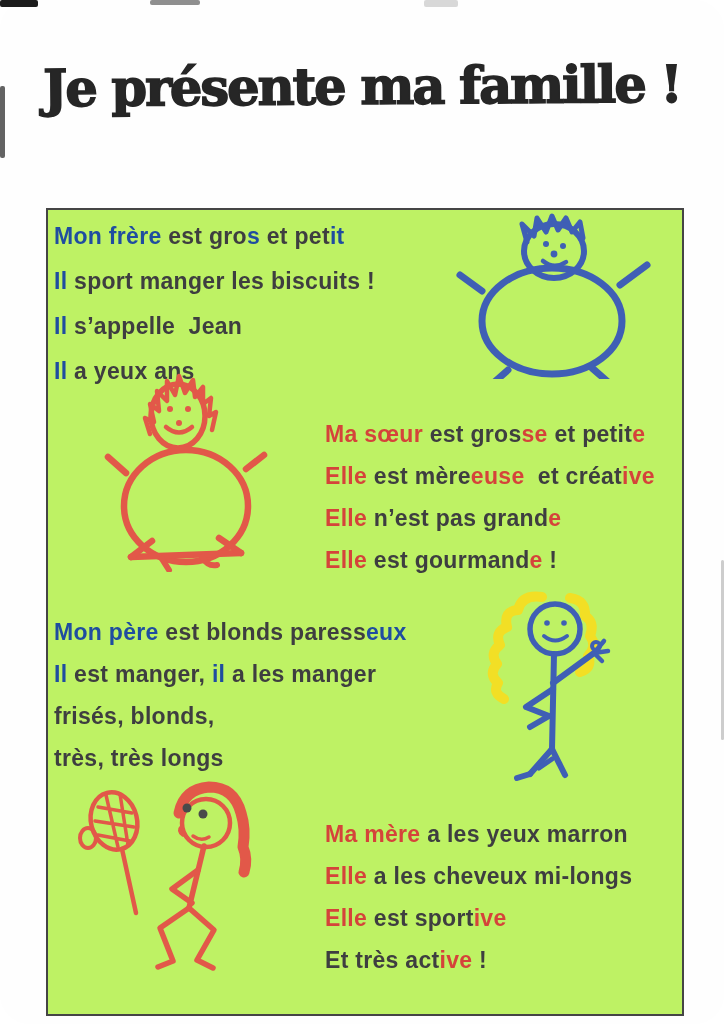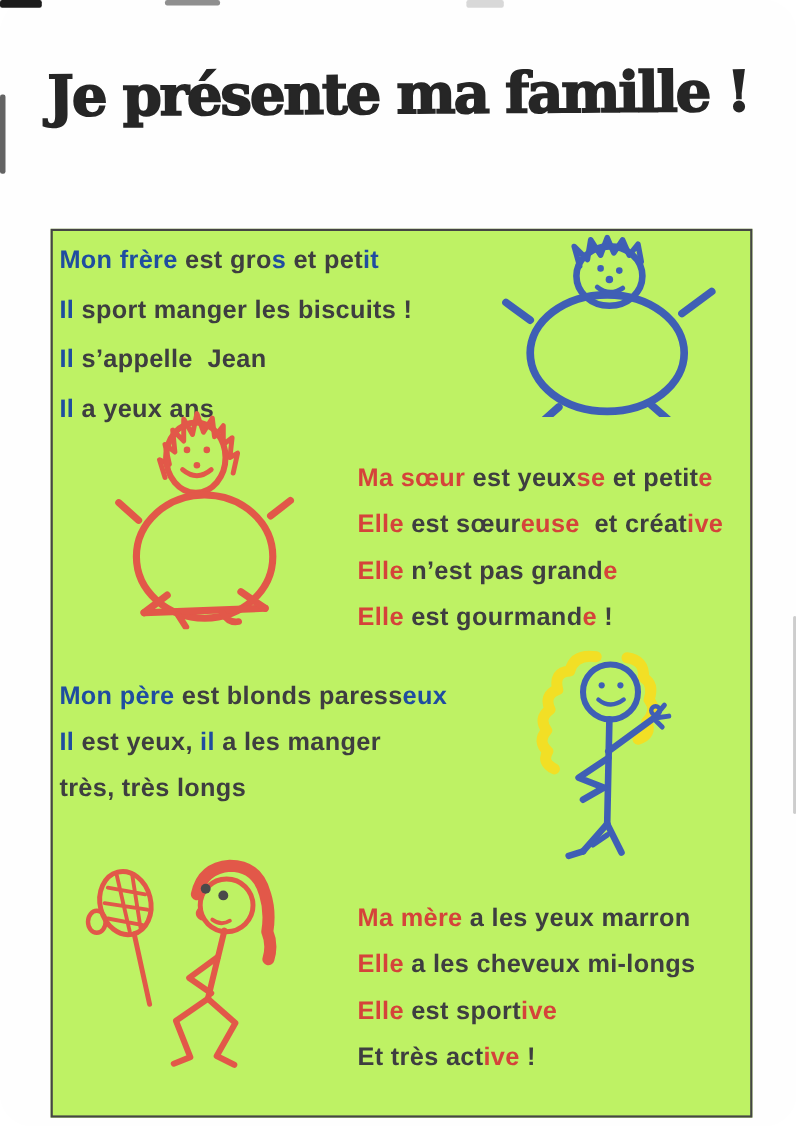--- a/index.html
+++ b/index.html
@@ -114,29 +114,30 @@
         <path class="red" stroke-width="6.5" d="M146,99 L164,85"></path>
         <path class="red" stroke-width="6.5" d="M31,187 L141,183"></path>
         <path class="red" stroke-width="6.5" d="M31,187 L52,171"></path>
         <path class="red" stroke-width="6.5" d="M141,183 L119,168"></path>
         <path class="red" stroke-width="6" d="M62,189 L69,200"></path>
         <path class="red" stroke-width="6" d="M102,187 Q108,197 117,195"></path>
       </g>
     </svg>
 
     <div class="para p-sister lh-md">
-      <div class="line"><span class="seg-red">Ma sœur </span><span class="seg-black">est yeux</span><span class="seg-red">se</span><span class="seg-black"> et petit</span><span class="seg-red">e</span></div>
-      <div class="line"><span class="seg-red">Elle </span><span class="seg-black">est sœur</span><span class="seg-red">euse</span><span class="seg-black">  et créat</span><span class="seg-red">ive</span></div>
+      <div class="line"><span class="seg-red">Ma sœur </span><span class="seg-black">est gros</span><span class="seg-red">se</span><span class="seg-black"> et petit</span><span class="seg-red">e</span></div>
+      <div class="line"><span class="seg-red">Elle </span><span class="seg-black">est mère</span><span class="seg-red">euse</span><span class="seg-black">  et créat</span><span class="seg-red">ive</span></div>
       <div class="line"><span class="seg-red">Elle </span><span class="seg-black">n’est pas grand</span><span class="seg-red">e</span></div>
       <div class="line"><span class="seg-red">Elle </span><span class="seg-black">est gourmand</span><span class="seg-red">e</span><span class="seg-black"> !</span></div>
     </div>
 
     <div class="para p-father lh-md">
       <div class="line"><span class="seg-blue">Mon père </span><span class="seg-black">est blonds paress</span><span class="seg-blue">eux</span></div>
-      <div class="line"><span class="seg-blue">Il </span><span class="seg-black">est yeux, </span><span class="seg-blue">il </span><span class="seg-black">a les manger</span></div>
+      <div class="line"><span class="seg-blue">Il </span><span class="seg-black">est manger, </span><span class="seg-blue">il </span><span class="seg-black">a les manger</span></div>
+      <div class="line"><span class="seg-black">frisés, blonds,</span></div>
       <div class="line"><span class="seg-black">très, très longs</span></div>
     </div>
 
     <svg class="drawing d-father" viewBox="0 0 182 196">
       <g>
         <path class="yellow" stroke-width="10" d="M82,8 q-20,-3 -24,13 q-15,1 -11,17 q-13,5 -7,18 q-11,8 -3,19 q-9,10 1,19 q-6,10 6,16"></path>
         <path class="yellow" stroke-width="10" d="M110,9 q16,2 15,18 q10,6 5,20 q8,10 -2,20 q5,12 -8,16"></path>
       </g>
       <g>
         <circle class="blue" stroke-width="5.5" cx="95" cy="40" r="25"></circle>

